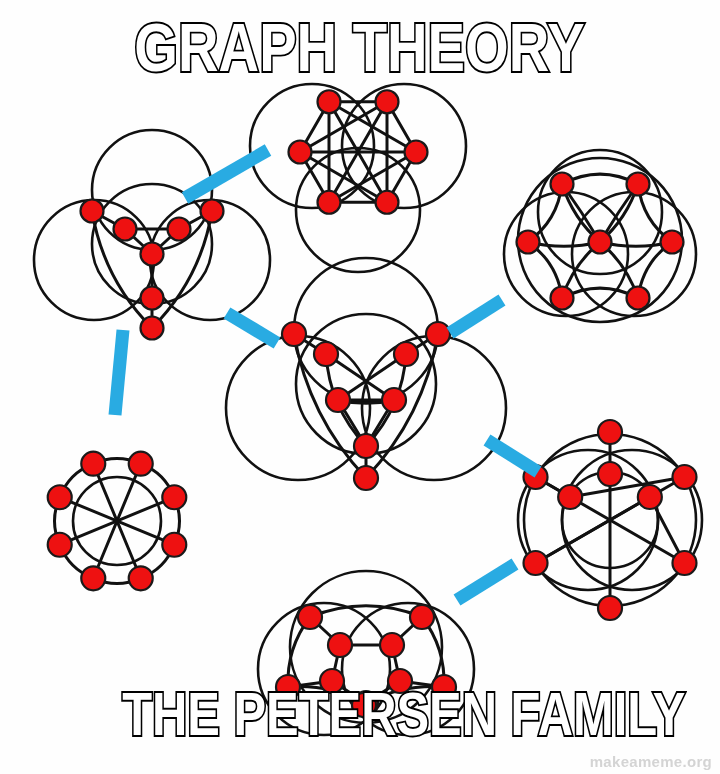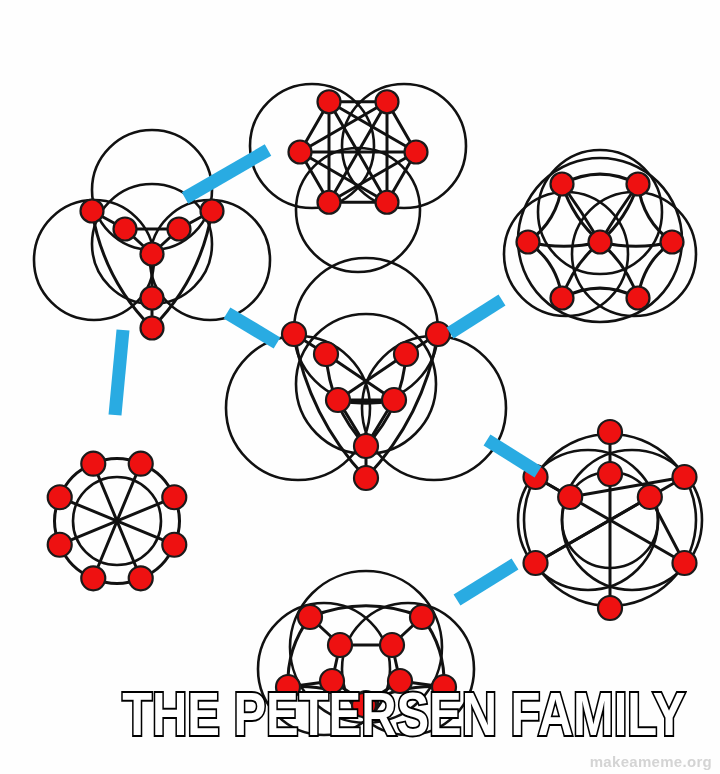--- a/index.html
+++ b/index.html
@@ -255,18 +255,19 @@
           <line x1="185" y1="198" x2="268" y2="150" stroke="#29abe2" stroke-width="13" stroke-linecap="butt"></line>
           <line x1="227" y1="313" x2="277" y2="343" stroke="#29abe2" stroke-width="13" stroke-linecap="butt"></line>
           <line x1="123" y1="330" x2="115" y2="415" stroke="#29abe2" stroke-width="13" stroke-linecap="butt"></line>
           <line x1="450" y1="333" x2="502" y2="300" stroke="#29abe2" stroke-width="13" stroke-linecap="butt"></line>
           <line x1="487" y1="440" x2="538" y2="472" stroke="#29abe2" stroke-width="13" stroke-linecap="butt"></line>
           <line x1="457" y1="600" x2="515" y2="564" stroke="#29abe2" stroke-width="13" stroke-linecap="butt"></line>
         </g>
       </g>
   </svg>
 
+  <div class="meme-text" id="title-text"><span class="inner">GRAPH THEORY</span></div>
 
   <div class="meme-text" id="bottom-text"><span class="inner">THE PETERSEN FAMILY</span></div>
 
   <div id="watermark">makeameme.org</div>
 
 </div>
 
 </body></html>

